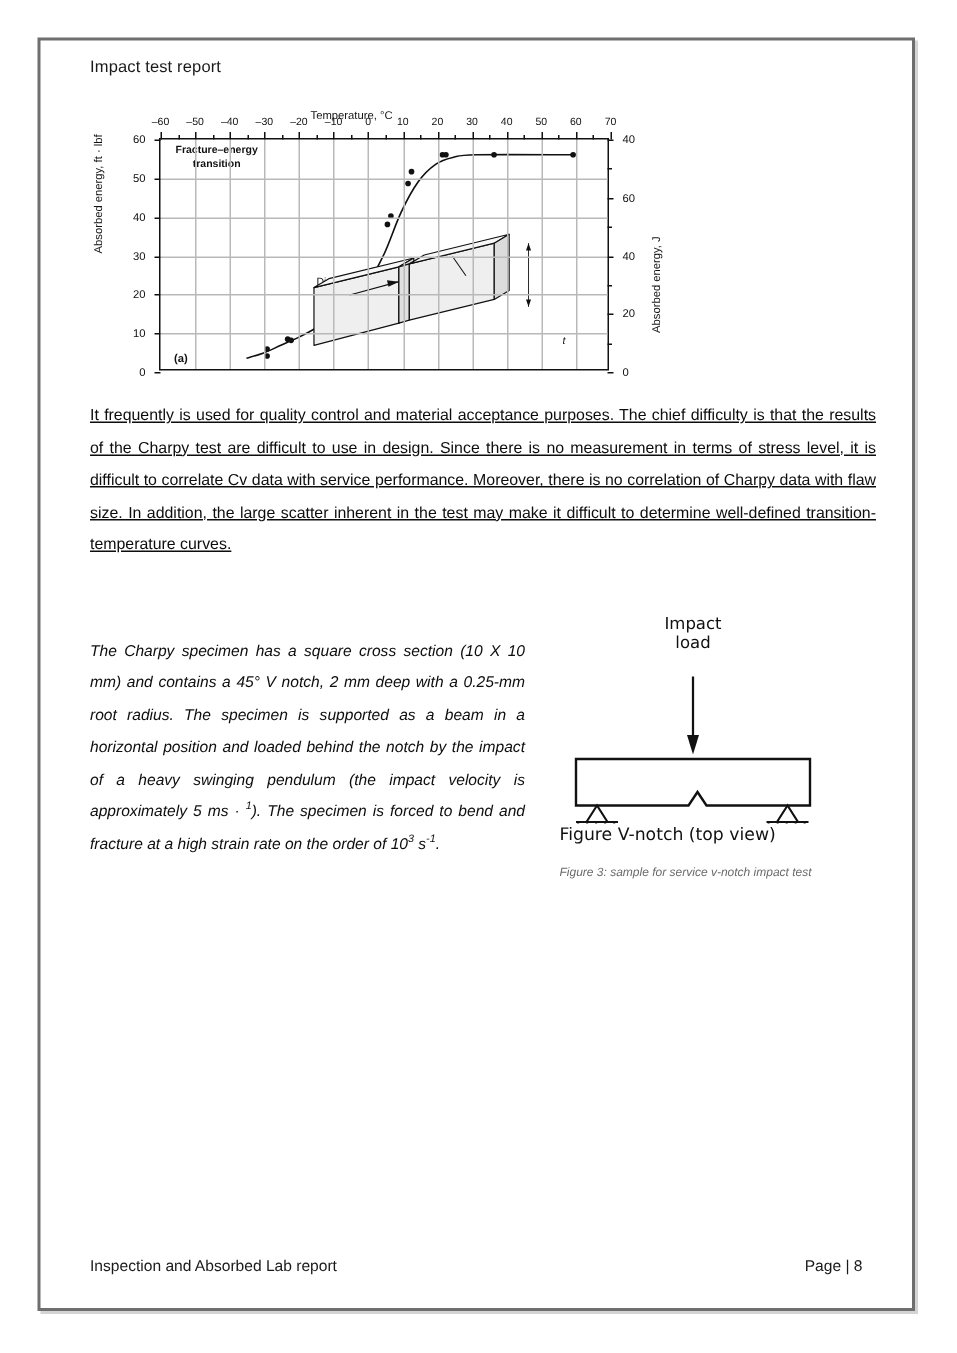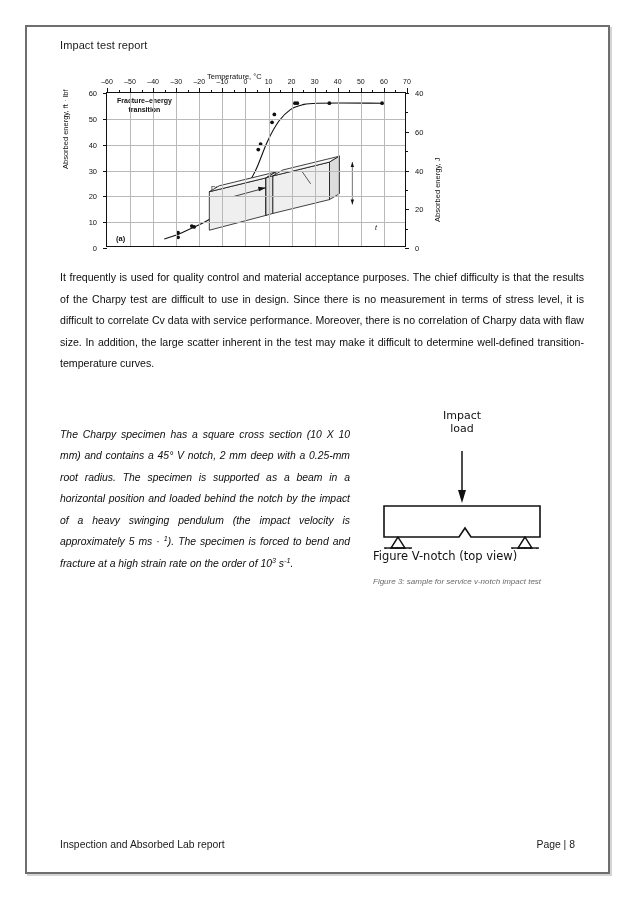--- a/index.html
+++ b/index.html
@@ -135,20 +135,21 @@
   
   .body-para{
     position:absolute;
     left:33px;
     width:524px;
     font-size:10.6px;
     line-height:2.03;
     color:#0d0d0d;
     text-align:justify;
     text-justify:inter-word;
+    text-decoration:underline;
   }
   .p1{top:240px;}
 
   .section-head{
     position:absolute;
     left:33px;top:379px;
     font-size:11.4px;
     font-weight:bold;
     color:#1f5a85;
     letter-spacing:.1px;

